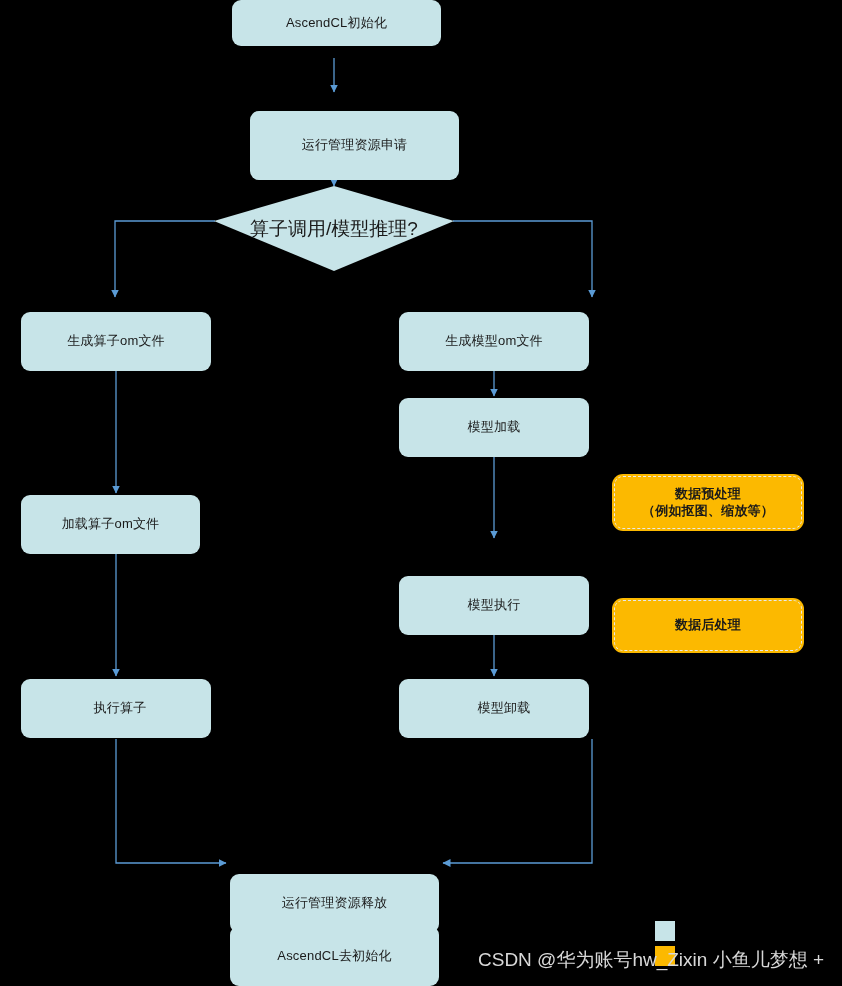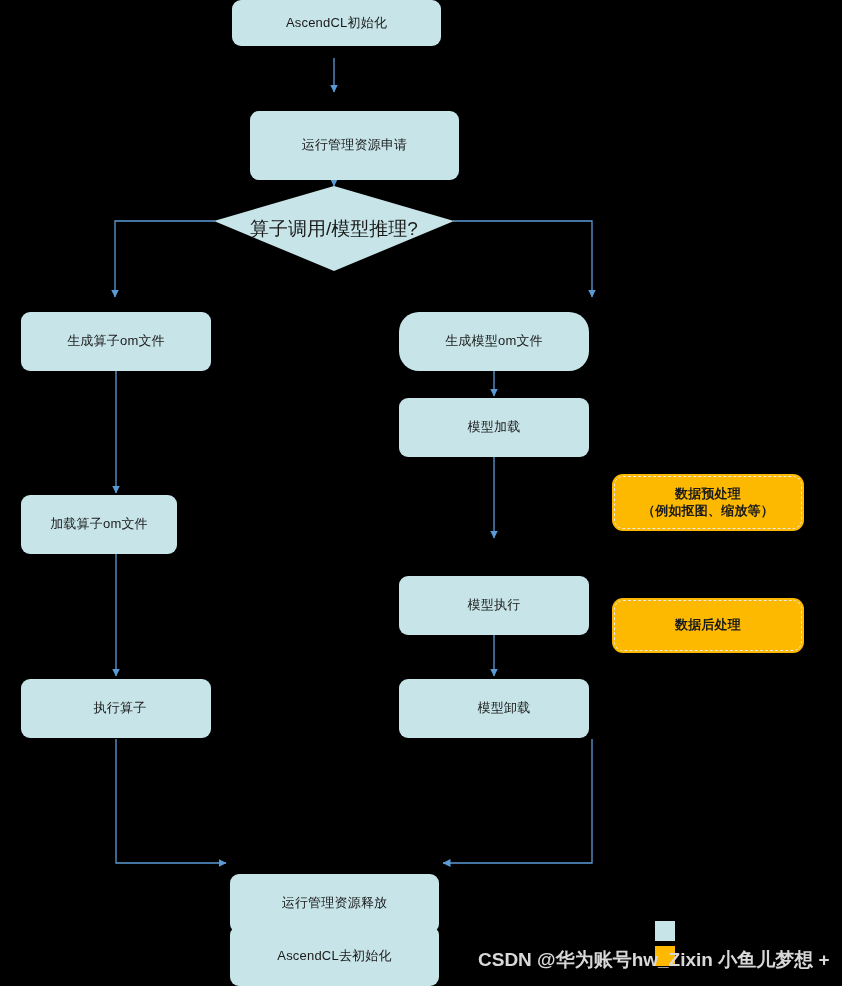--- a/index.html
+++ b/index.html
@@ -65,21 +65,20 @@
     top: 0;
     width: 842px;
     height: 986px;
     pointer-events: none;
   }
   .wm {
     position: absolute;
     color: #d8d8d8;
     font-size: 19px;
     white-space: nowrap;
-    font-weight: bold;
   }
   .legend-sw {
     position: absolute;
     width: 20px;
     height: 20px;
   }
   .sw-blue { background: #c7e4e8; }
   .sw-amber { background: #fcb900; }
 </style>
 </head>
@@ -133,29 +132,29 @@
     <svg width="240" height="85" viewBox="0 0 240 85">
       <polygon points="120,0 240,35 120,85 0,35" fill="#c7e4e8"></polygon>
     </svg>
     <div class="decision-label" style="padding-bottom:14px;">算子调用/模型推理?</div>
   </div>
 
   <div class="node proc" style="left:21px; top:312px; width:190px; height:59px;">
     <span>生成算子om文件</span>
   </div>
 
-  <div class="node proc" style="left:21px; top:495px; width:156px; height:59px;">
+  <div class="node proc" style="left:21px; top:495px; width:179px; height:59px;">
     <span>加载算子om文件</span>
   </div>
 
   <div class="node proc" style="left:21px; top:679px; width:190px; height:59px;padding-left:8px;">
     <span>执行算子</span>
   </div>
 
-  <div class="node proc" style="left:399px; top:312px; width:190px; height:59px;border-radius:20px;">
+  <div class="node proc" style="left:399px; top:312px; width:190px; height:59px;">
     <span>生成模型om文件</span>
   </div>
 
   <div class="node proc" style="left:399px; top:398px; width:190px; height:59px;">
     <span>模型加载</span>
   </div>
 
   <div class="node proc" style="left:399px; top:540px; width:190px; height:59px;margin-top:36px;">
     <span>模型执行</span>
   </div>

